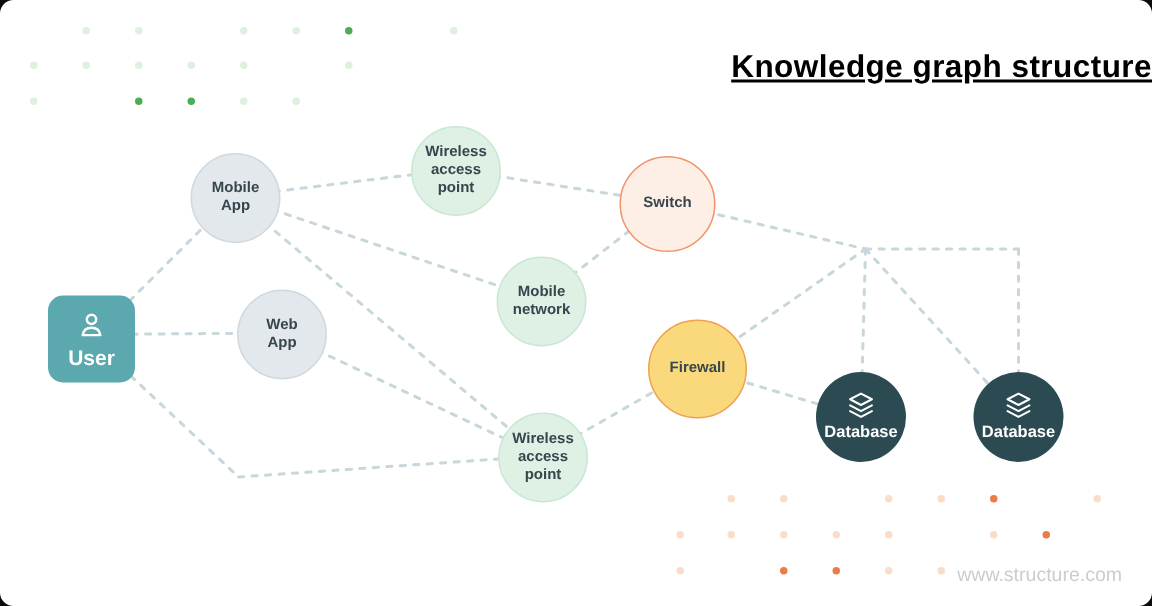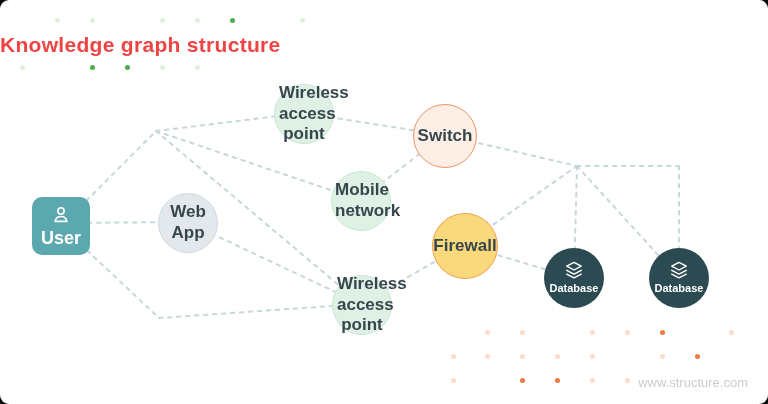--- a/index.html
+++ b/index.html
@@ -1,33 +1,33 @@
 <!DOCTYPE html>
 <html><head>
 <meta charset="utf-8">
 <style>
   html,body{margin:0;padding:0;background:#0b0b0b;font-family:"Liberation Sans", sans-serif;}
   .screen{position:relative;width:768px;height:404px;background:#ffffff;border-radius:9px;overflow:hidden;}
-  .page-title{position:absolute;left:0;top:33px;width:100%;text-align:left;
-    font-size:21px;font-weight:bold;color:#ef4444;letter-spacing:.3px;}
+  .page-title{position:absolute;left:0;top:33px;width:100%;text-align:right;
+    font-size:21px;font-weight:bold;color:#000000;letter-spacing:.3px;text-decoration:underline;}
   .watermark{position:absolute;right:20px;bottom:14px;font-size:13px;color:#c8cdd1;}
   
   svg.edges{position:absolute;left:0;top:0;}
   .edge{stroke:#c7d7db;stroke-width:2;fill:none;stroke-dasharray:3.5 5.5;stroke-linecap:round;}
   
   .node{position:absolute;display:flex;flex-direction:column;align-items:center;justify-content:center;
-    border-radius:50%;text-align:center;font-size:17px;font-weight:bold;color:#37464d;line-height:1.22;}
+    border-radius:50%;text-align:center;font-size:10px;font-weight:bold;color:#37464d;line-height:1.22;}
   .node-gray{background:#e3e8ed;border:1px solid #cfd9e0;}
   .node-mint{background:#def1e4;border:1px solid #c9e7d5;}
   .node-green{background:#d9ecd9;border:1.5px solid #8bc79a;}
   .node-peach{background:#fdefe5;border:1.5px solid #f09369;}
   .node-yellow{background:#fad87c;border:1.5px solid #efa14f;}
   .node-dark{background:#2b4a52;color:#ffffff;font-size:11px;}
   .node-user{position:absolute;display:flex;flex-direction:column;align-items:center;justify-content:center;
-    background:#5ba8ae;border-radius:10px;color:#ffffff;font-size:18px;font-weight:bold;gap:2px;}
+    background:#5ba8ae;border-radius:10px;color:#ffffff;font-size:14px;font-weight:bold;gap:2px;}
   .node-dark .db-label{margin-top:1px;}
   .icon svg{display:block;}
   
   .dot{position:absolute;width:5px;height:5px;border-radius:50%;}
   .dot.gl{background:#def0de;}
   .dot.gd{background:#4cae50;}
   .dot.ol{background:#fbdcc9;}
   .dot.od{background:#ee7a45;}
 </style>
 </head>
@@ -102,20 +102,23 @@
   <div class="node-user" style="left:32px;top:197px;width:58px;height:58px;">
     <span class="icon">
       <svg width="22" height="22" viewBox="0 0 24 24" fill="none" stroke="#ffffff" stroke-width="1.8" stroke-linecap="round" stroke-linejoin="round">
         <circle cx="12" cy="7.5" r="3.4"></circle>
         <path d="M5.6 19c.5-3.5 3.1-5.4 6.4-5.4s5.9 1.9 6.4 5.4z"></path>
       </svg>
     </span>
     <span>User</span>
   </div>
 
+  <div class="node node-gray" style="left:127px;top:102px;width:58px;height:58px;">
+    <span style="width:46px;">Mobile App</span>
+  </div>
 
   <div class="node node-gray" style="left:158px;top:193px;width:58px;height:58px;">
     <span style="width:36px;text-align:center;">Web App</span>
   </div>
 
 
   <div class="node node-mint" style="left:274px;top:84px;width:58px;height:58px;">
     <span style="width:50px;">Wireless access point</span>
   </div>
 

